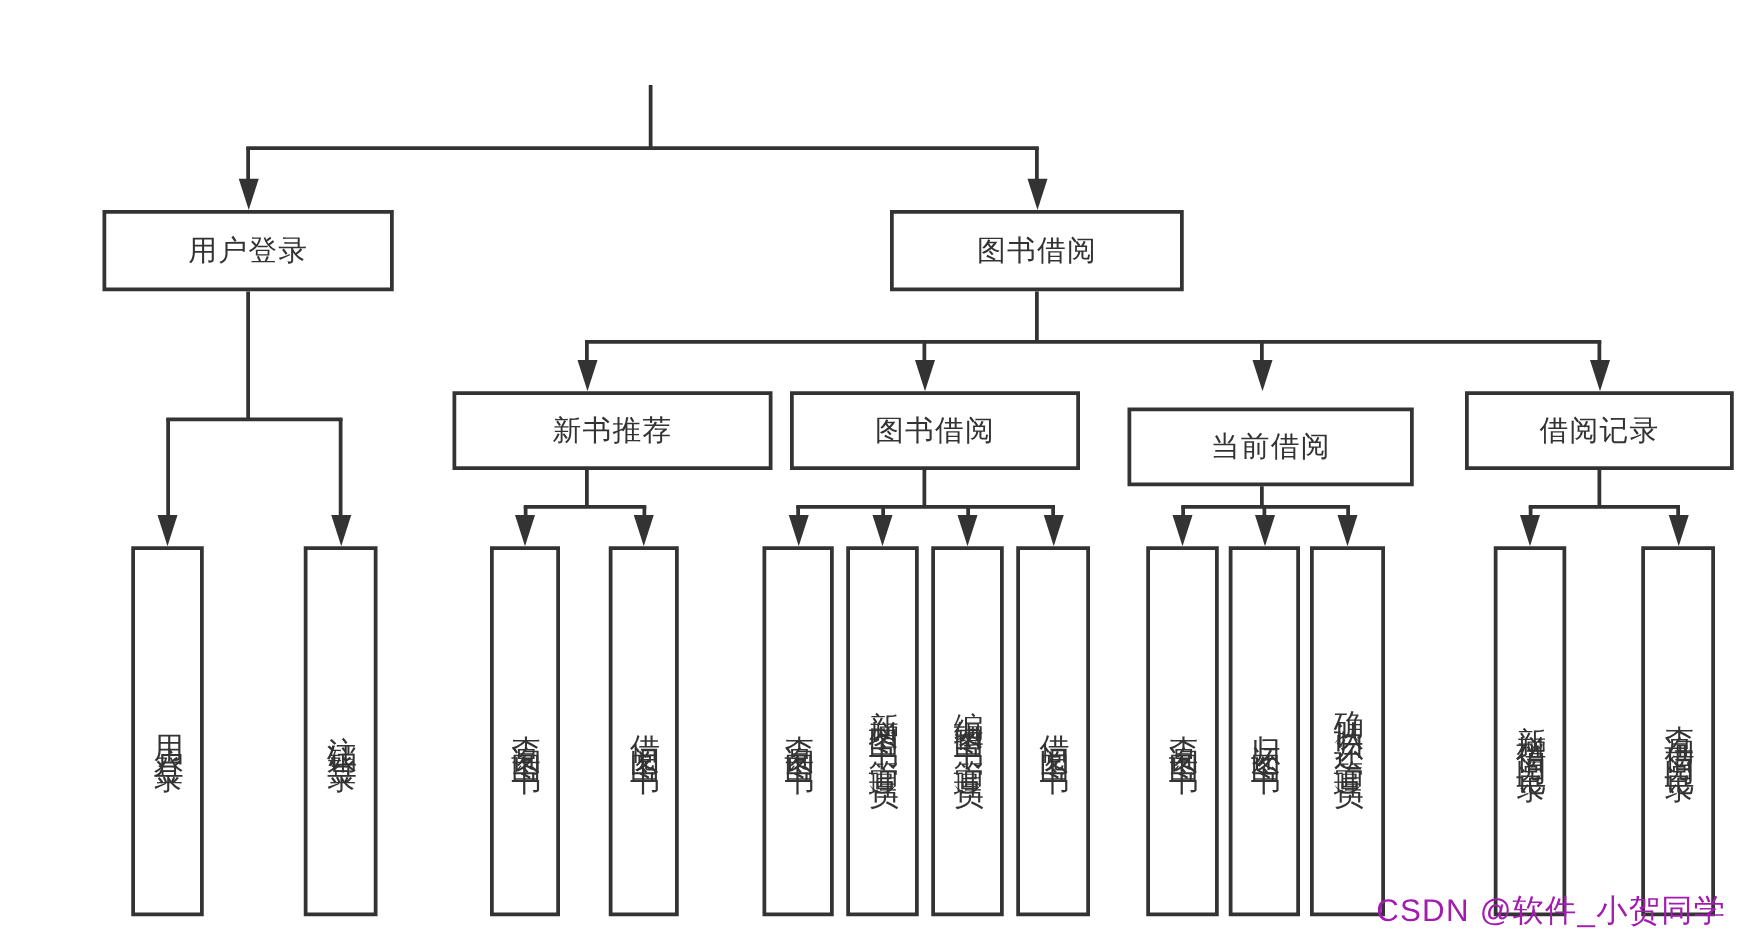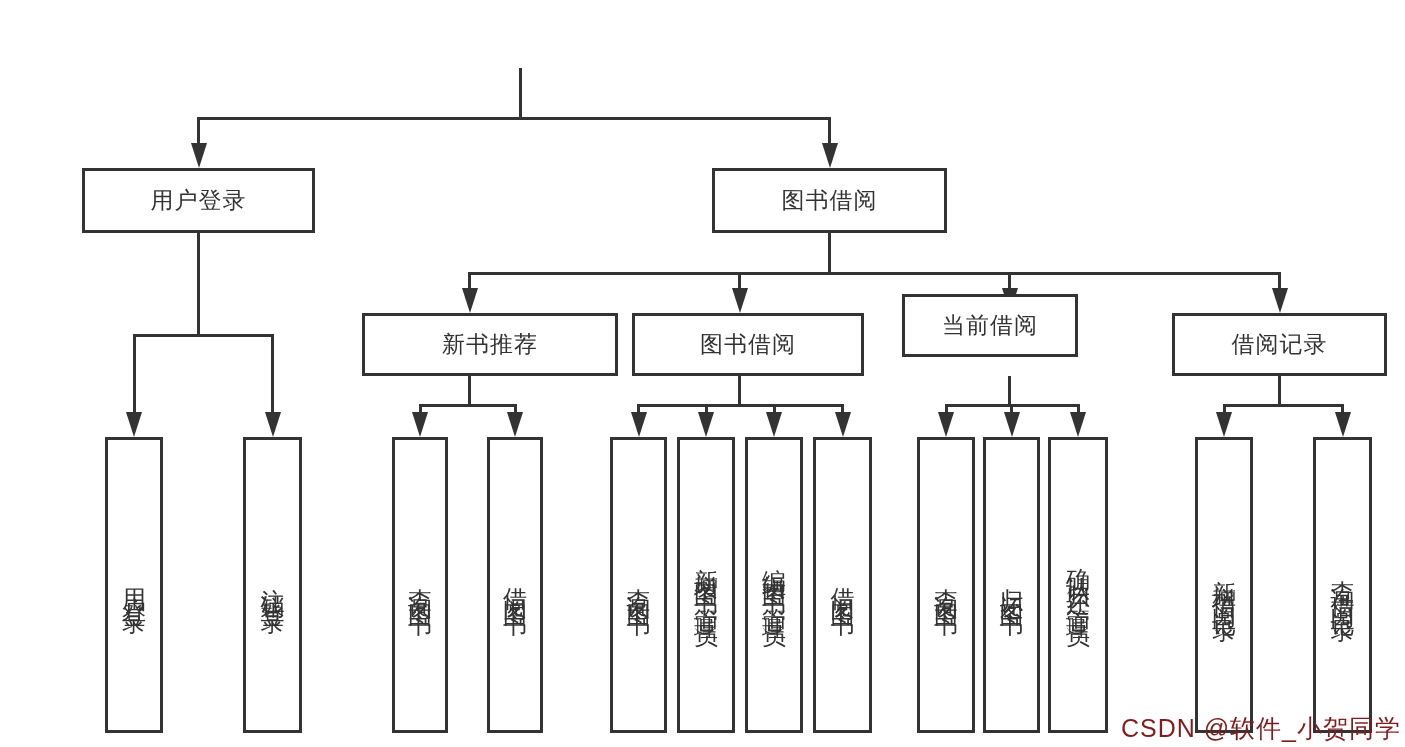--- a/index.html
+++ b/index.html
@@ -47,25 +47,25 @@
   .arrowhead {
     position: absolute;
     width: 0;
     height: 0;
     border-left: 8px solid transparent;
     border-right: 8px solid transparent;
     border-top: 25px solid #333333;
   }
   .watermark {
     position: absolute;
-    right: 4px;
+    right: 24px;
     bottom: 2px;
     z-index: 5;
     font-size: 25px;
-    color: #7f1d1d;
+    color: #a21caf;
     letter-spacing: 1px;
     white-space: nowrap;
   }
 </style>
 </head>
 <body>
 
 <div class="canvas">
   <div id="connectors-layer">
       <div class="line" style="left: 519px; top: 68px; width: 3px; height: 50px;"></div>
@@ -127,21 +127,21 @@
       </div>
       <div class="node horizontal" style="left: 712px; top: 168px; width: 235px; height: 65px;">
         <span class="label">图书借阅</span>
       </div>
       <div class="node horizontal" style="left: 362px; top: 313px; width: 256px; height: 63px;">
         <span class="label">新书推荐</span>
       </div>
       <div class="node horizontal" style="left: 632px; top: 313px; width: 232px; height: 63px; text-align: right;">
         <span class="label">图书借阅</span>
       </div>
-      <div class="node horizontal" style="left: 902px; top: 294px; width: 176px; height: 63px;">
+      <div class="node horizontal" style="left: 902px; top: 326px; width: 229px; height: 63px;">
         <span class="label">当前借阅</span>
       </div>
       <div class="node horizontal" style="left: 1172px; top: 313px; width: 215px; height: 63px;">
         <span class="label">借阅记录</span>
       </div>
       <div class="node vertical" style="left: 105px; top: 437px; width: 58px; height: 296px;">
         <span class="label">用户登录</span>
       </div>
       <div class="node vertical" style="left: 243px; top: 437px; width: 59px; height: 296px;">
         <span class="label">注销登录</span>

